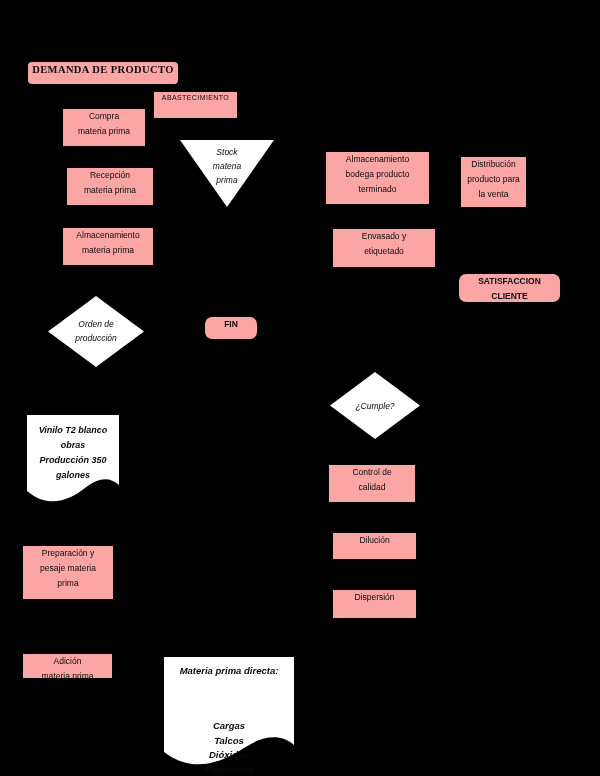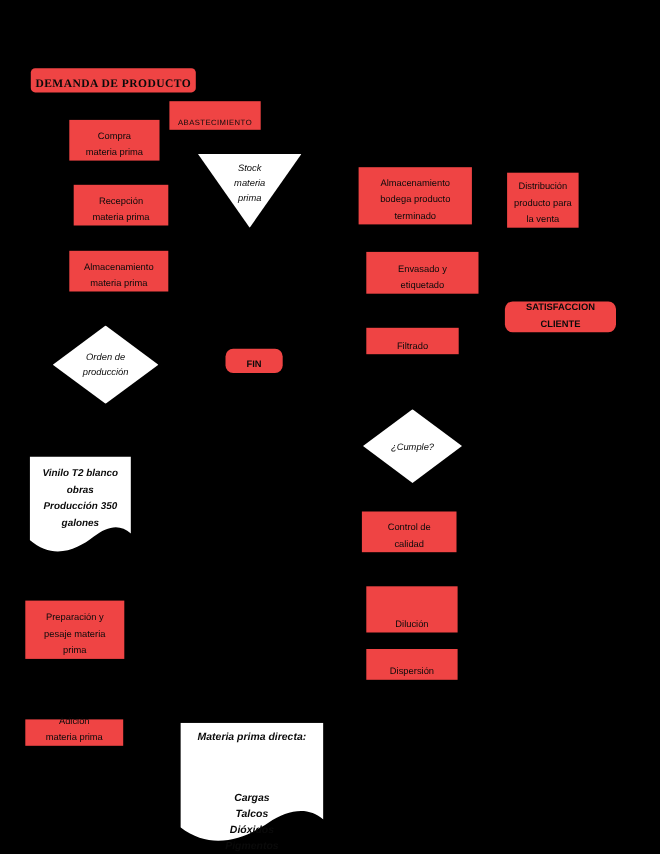--- a/index.html
+++ b/index.html
@@ -1,21 +1,21 @@
 <!DOCTYPE html>
 <html><head>
 <meta charset="utf-8">
 <style>
   html,body{margin:0;padding:0;background:#000;}
   .stage{
     position:relative;width:600px;height:776px;background:#000;
     font-family:"Liberation Sans", sans-serif;color:#0a0a0a;overflow:hidden;
   }
   .node{
-    position:absolute;background:#ef4444;display:flex;align-items:flex-end;justify-content:center;
+    position:absolute;background:#fca5a5;display:flex;align-items:flex-start;justify-content:center;
     text-align:center;box-sizing:border-box;
   }
   .label{white-space:pre-line;font-size:8.5px;line-height:15px;color:#0a0a0a;}
   .label.small{font-size:7px;line-height:11px;letter-spacing:.4px;}
   .label.bold{font-weight:bold;}
   .terminator{border-radius:7px;}
   .title-box{border-radius:4px;}
   .title-box .label{
     font-family:"Liberation Serif", serif;font-weight:bold;font-size:10.5px;letter-spacing:.4px;
   }
@@ -81,23 +81,20 @@
   <div class="node" style="left:333px;top:229px;width:102px;height:38px;">
     <span class="label">Envasado y
 etiquetado</span>
   </div>
 
   <div class="node terminator" style="left:459px;top:274px;width:101px;height:28px;">
     <span class="label bold">SATISFACCION
 CLIENTE</span>
   </div>
 
-  <div class="node" style="left:333px;top:298px;width:84px;height:24px;">
-    <span class="label">Filtrado</span>
-  </div>
 
   <div class="shape" style="left:48px;top:296px;">
     <svg width="96" height="71" viewBox="0 0 96 71">
       <polygon points="48,0 96,35.5 48,71 0,35.5" fill="#ffffff"></polygon>
     </svg>
   </div>
   <div class="overlay" style="left:48px;top:317px;width:96px;">Orden de
 producción</div>
 
   <div class="node terminator" style="left:205px;top:317px;width:52px;height:22px;">
@@ -119,21 +116,21 @@
   <div class="overlay doc" style="left:27px;top:423px;width:92px;">Vinilo T2 blanco
 obras
 Producción 350
 galones</div>
 
   <div class="node" style="left:329px;top:465px;width:86px;height:37px;">
     <span class="label">Control de
 calidad</span>
   </div>
 
-  <div class="node" style="left:333px;top:533px;width:83px;height:42px;">
+  <div class="node" style="left:333px;top:533px;width:83px;height:26px;">
     <span class="label">Dilución</span>
   </div>
 
   <div class="node" style="left:23px;top:546px;width:90px;height:53px;">
     <span class="label">Preparación y
 pesaje materia
 prima</span>
   </div>
 
   <div class="node" style="left:333px;top:590px;width:83px;height:28px;">

